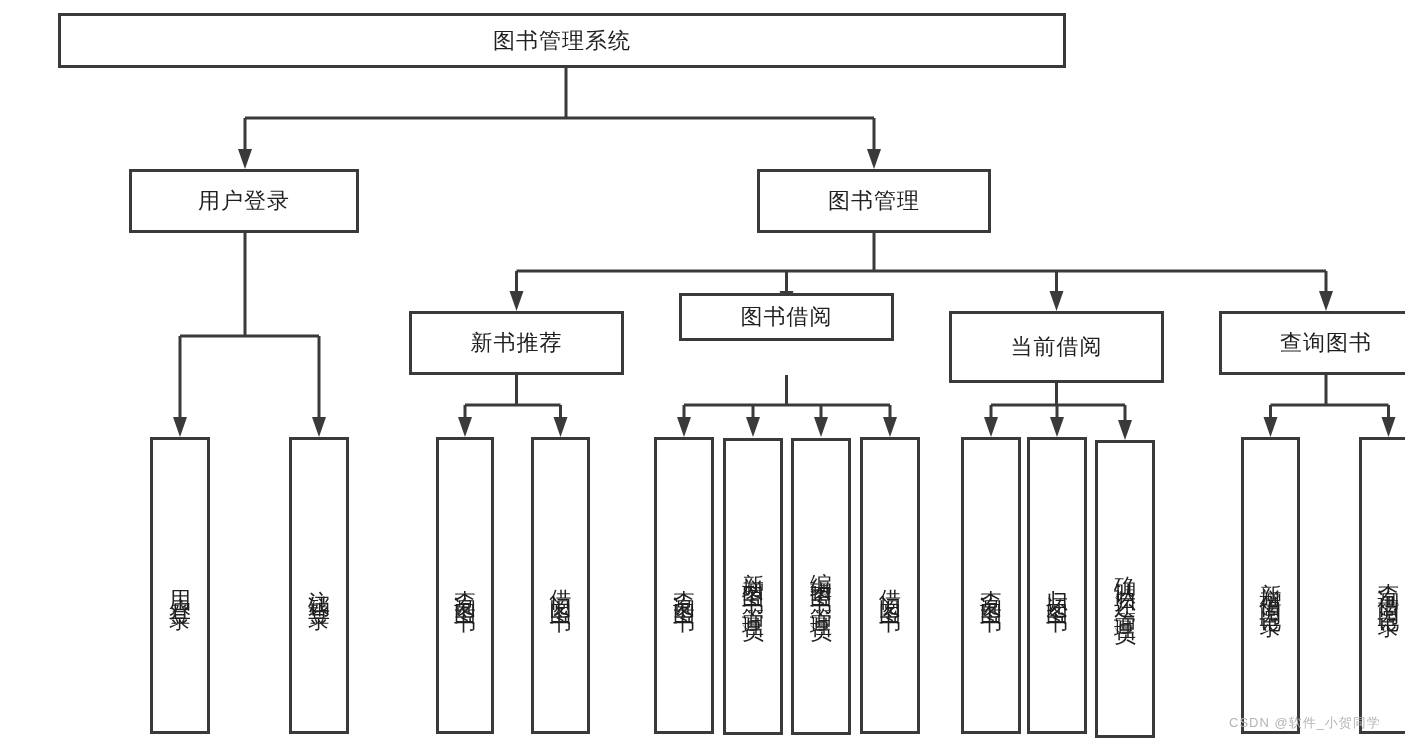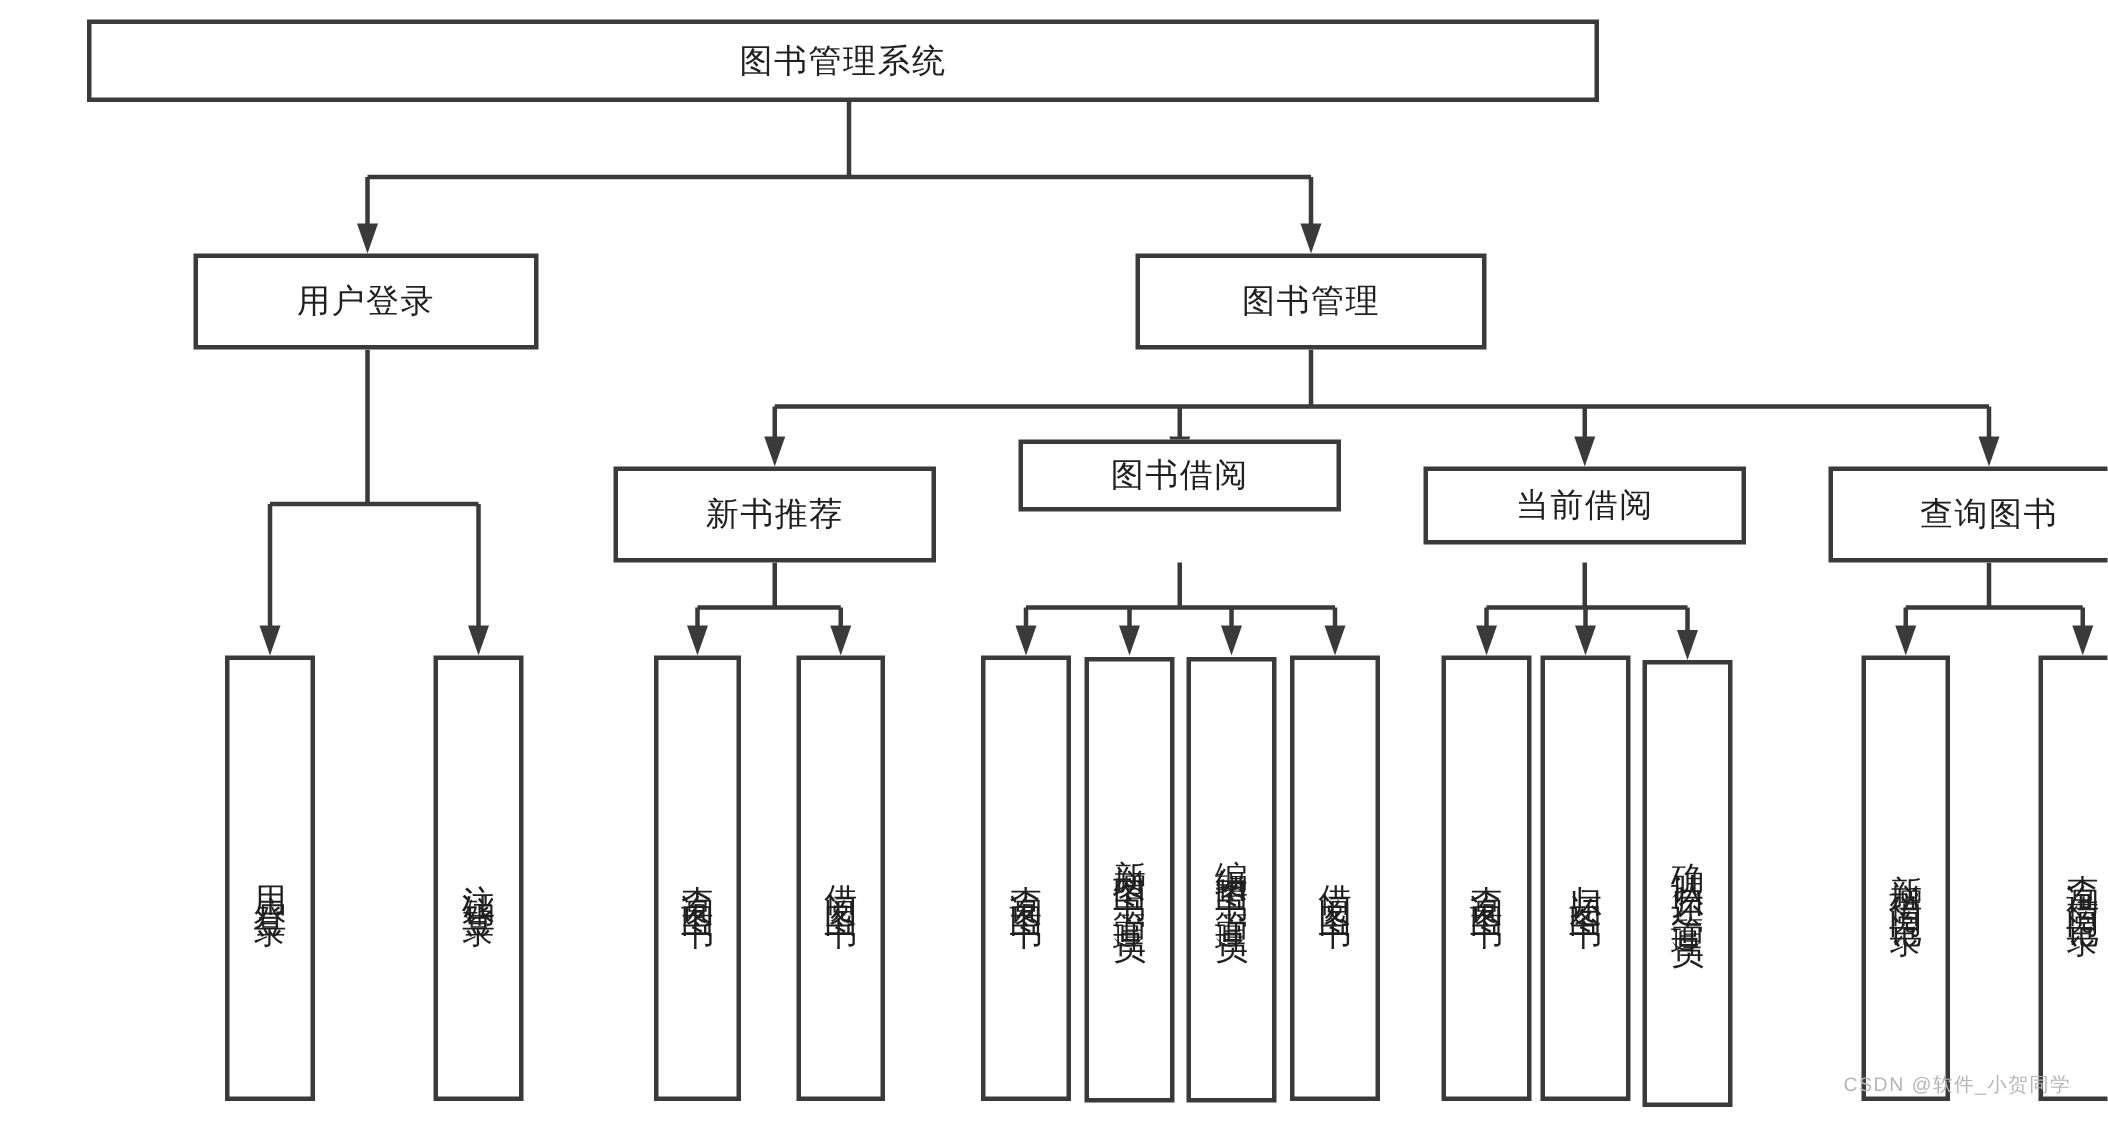--- a/index.html
+++ b/index.html
@@ -86,21 +86,21 @@
   <div class="node" style="left:363px;top:311px;width:215px;height:64px;">
     <span>新书推荐</span>
   </div>
 
   <div class="node" style="left:711px;top:169px;width:234px;height:64px;">
     <span>图书管理</span>
   </div>
   <div class="node" style="left:633px;top:293px;width:215px;height:48px;">
     <span>图书借阅</span>
   </div>
-  <div class="node" style="left:903px;top:311px;width:215px;height:52px;">
+  <div class="node" style="left:903px;top:311px;width:215px;height:72px;">
     <span>当前借阅</span>
   </div>
   <div class="node" style="left:1173px;top:311px;width:214px;height:64px;">
     <span>查询图书</span>
   </div>
 
   <div class="node vbox" style="left:104px;top:437px;width:60px;height:297px;">
     <span>用户登录</span>
   </div>
   <div class="node vbox" style="left:243px;top:437px;width:60px;height:297px;">

